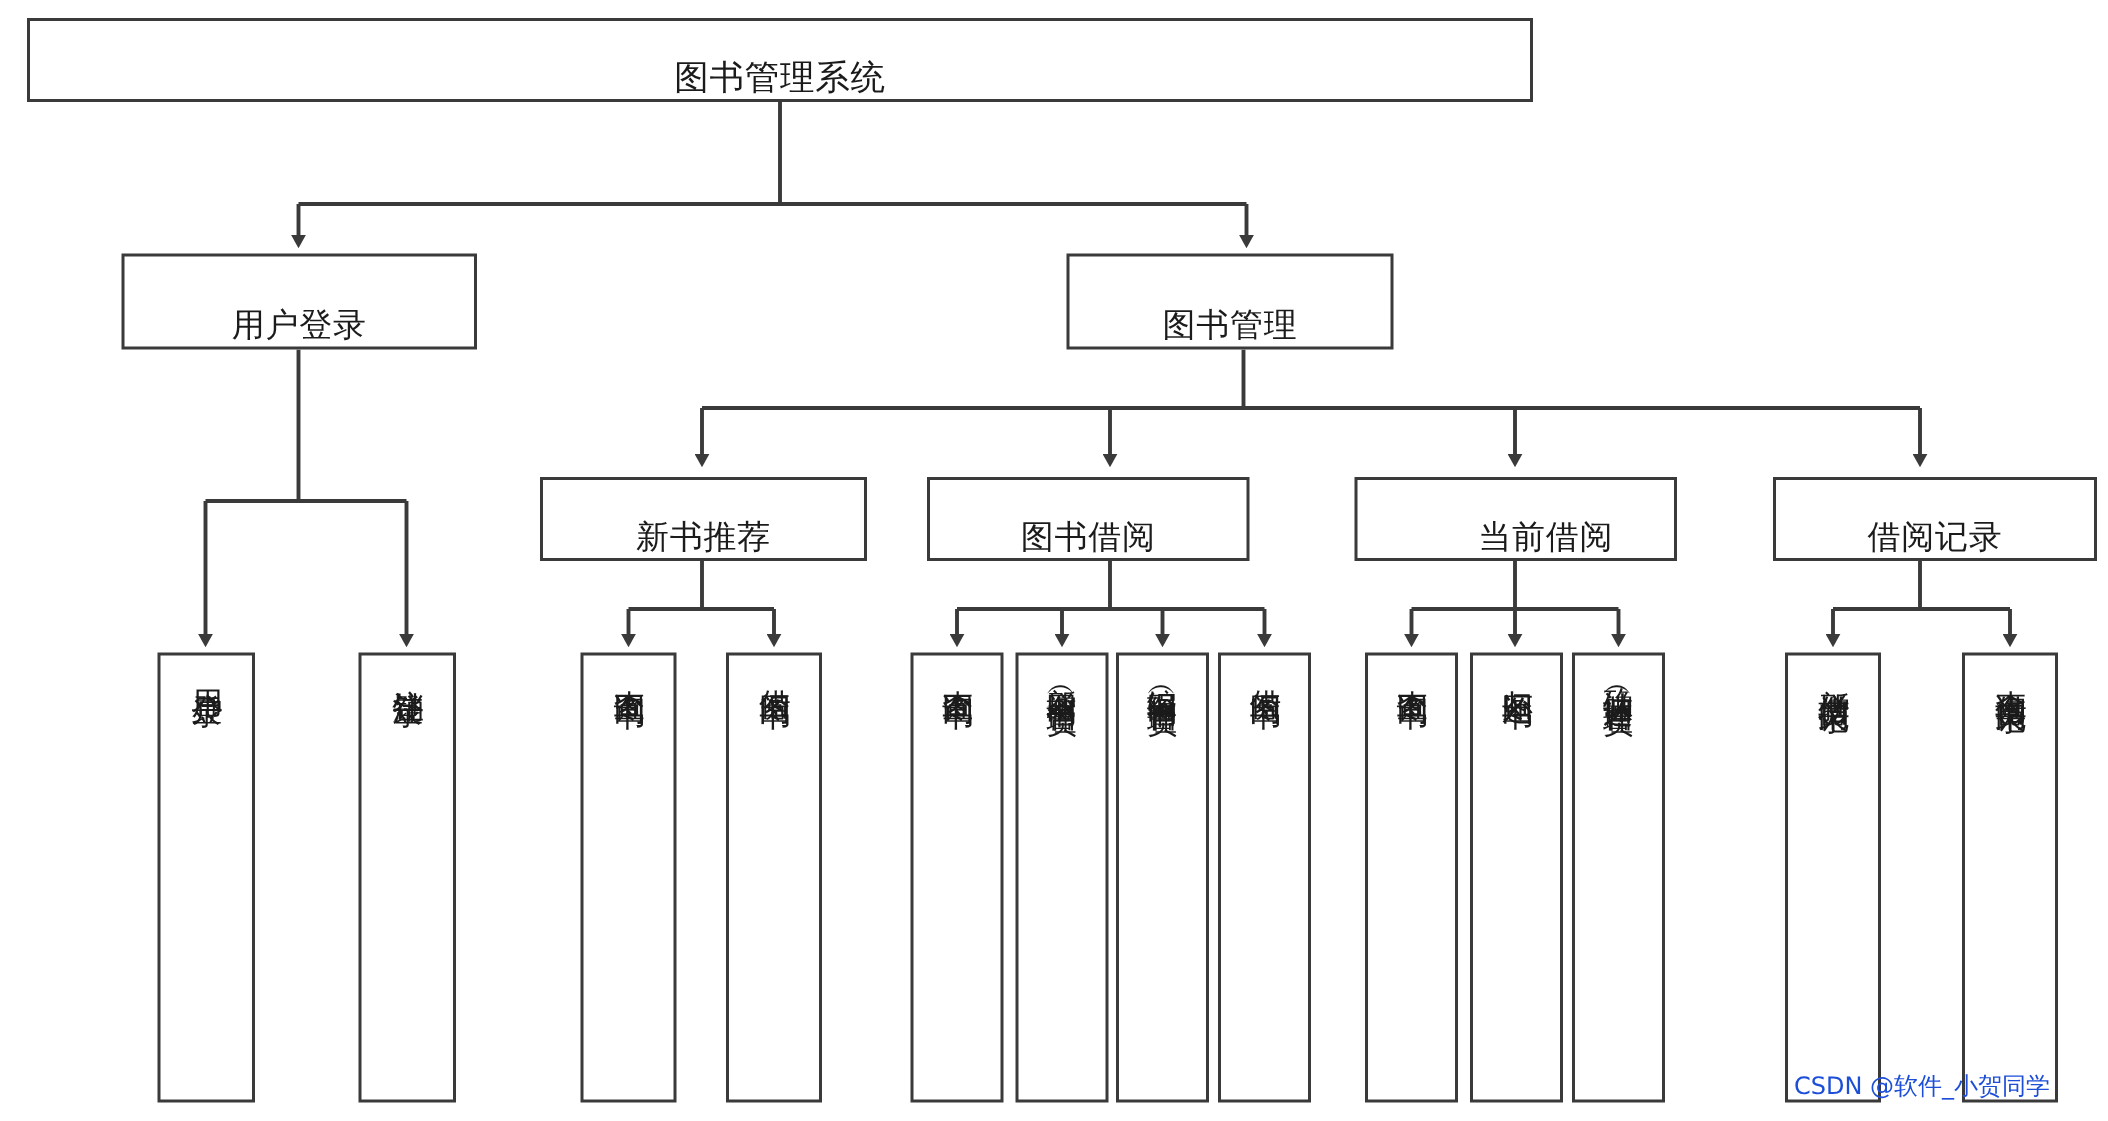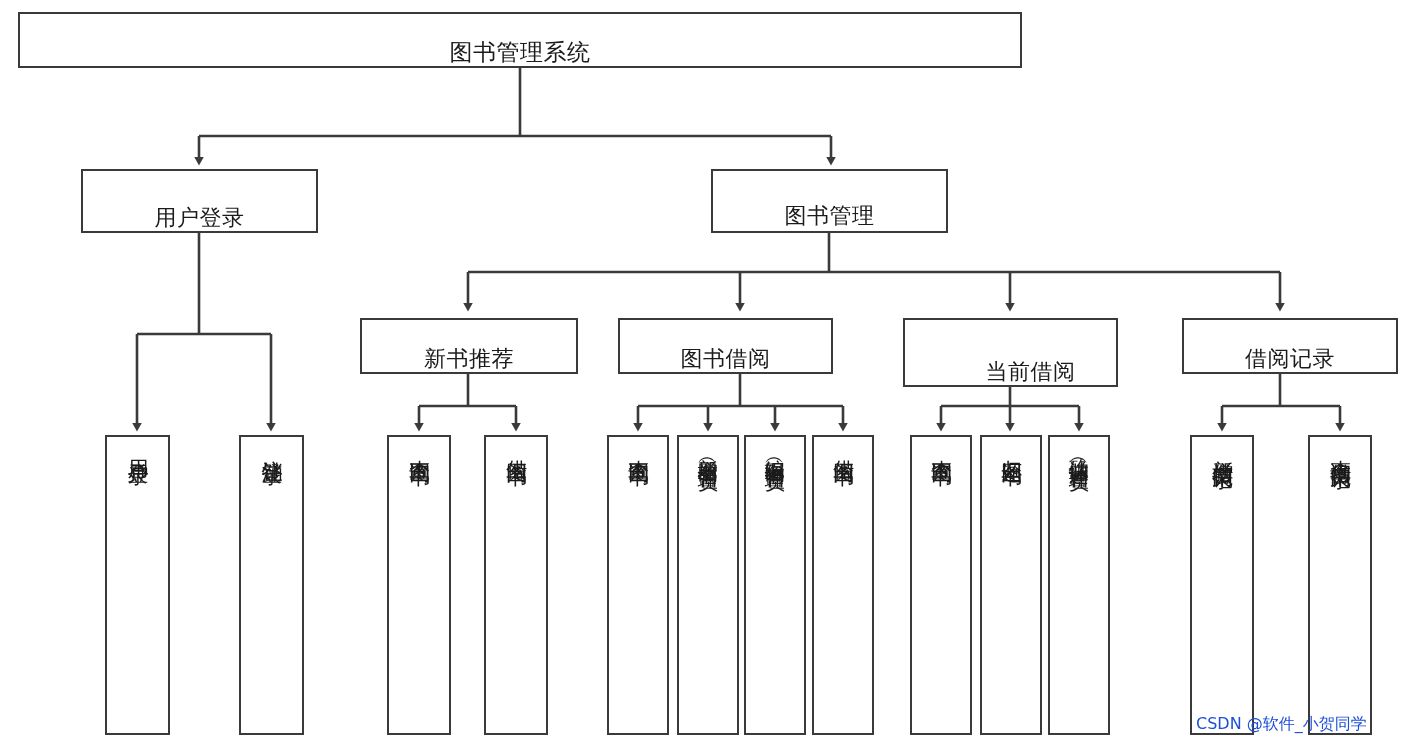--- a/index.html
+++ b/index.html
@@ -131,31 +131,31 @@
     </g>
   </svg>
 
   <div class="node horiz" id="node-root" style="left:18px; top:12px; width:1004px; height:56px;">
     <span class="node-label">图书管理系统</span>
   </div>
 
   <div class="node horiz" style="left:81px; top:169px; width:237px; height:64px;">
     <span class="node-label">用户登录</span>
   </div>
-  <div class="node horiz" style="left:711px; top:169px; width:237px; height:64px;font-family:Liberation Mono, monospace;">
+  <div class="node horiz" style="left:711px; top:169px; width:218px; height:64px;">
     <span class="node-label">图书管理</span>
   </div>
 
   <div class="node horiz" style="left:360px; top:318px; width:218px; height:56px;">
     <span class="node-label">新书推荐</span>
   </div>
   <div class="node horiz" style="left:618px; top:318px; width:215px; height:56px;">
     <span class="node-label">图书借阅</span>
   </div>
-  <div class="node horiz" style="left:903px; top:318px; width:215px; height:69px;padding-left:40px;">
+  <div class="node horiz" style="left:903px; top:318px; width:215px; height:56px;padding-left:40px;">
     <span class="node-label">当前借阅</span>
   </div>
   <div class="node horiz" style="left:1172px; top:318px; width:216px; height:56px;margin-left:10px;">
     <span class="node-label">借阅记录</span>
   </div>
 
   <div class="node vert" style="left:105px; top:435px; width:65px; height:300px;">
     <span class="node-label">用户登录</span>
   </div>
   <div class="node vert" style="left:239px; top:435px; width:65px; height:300px;">

